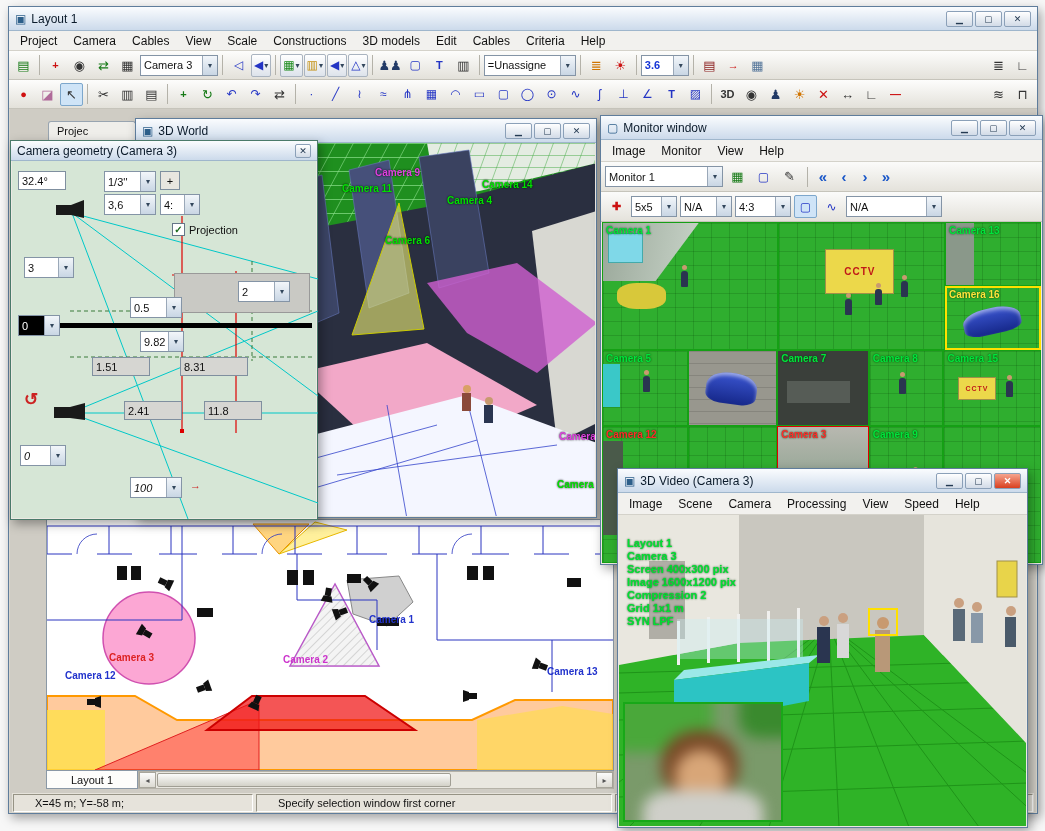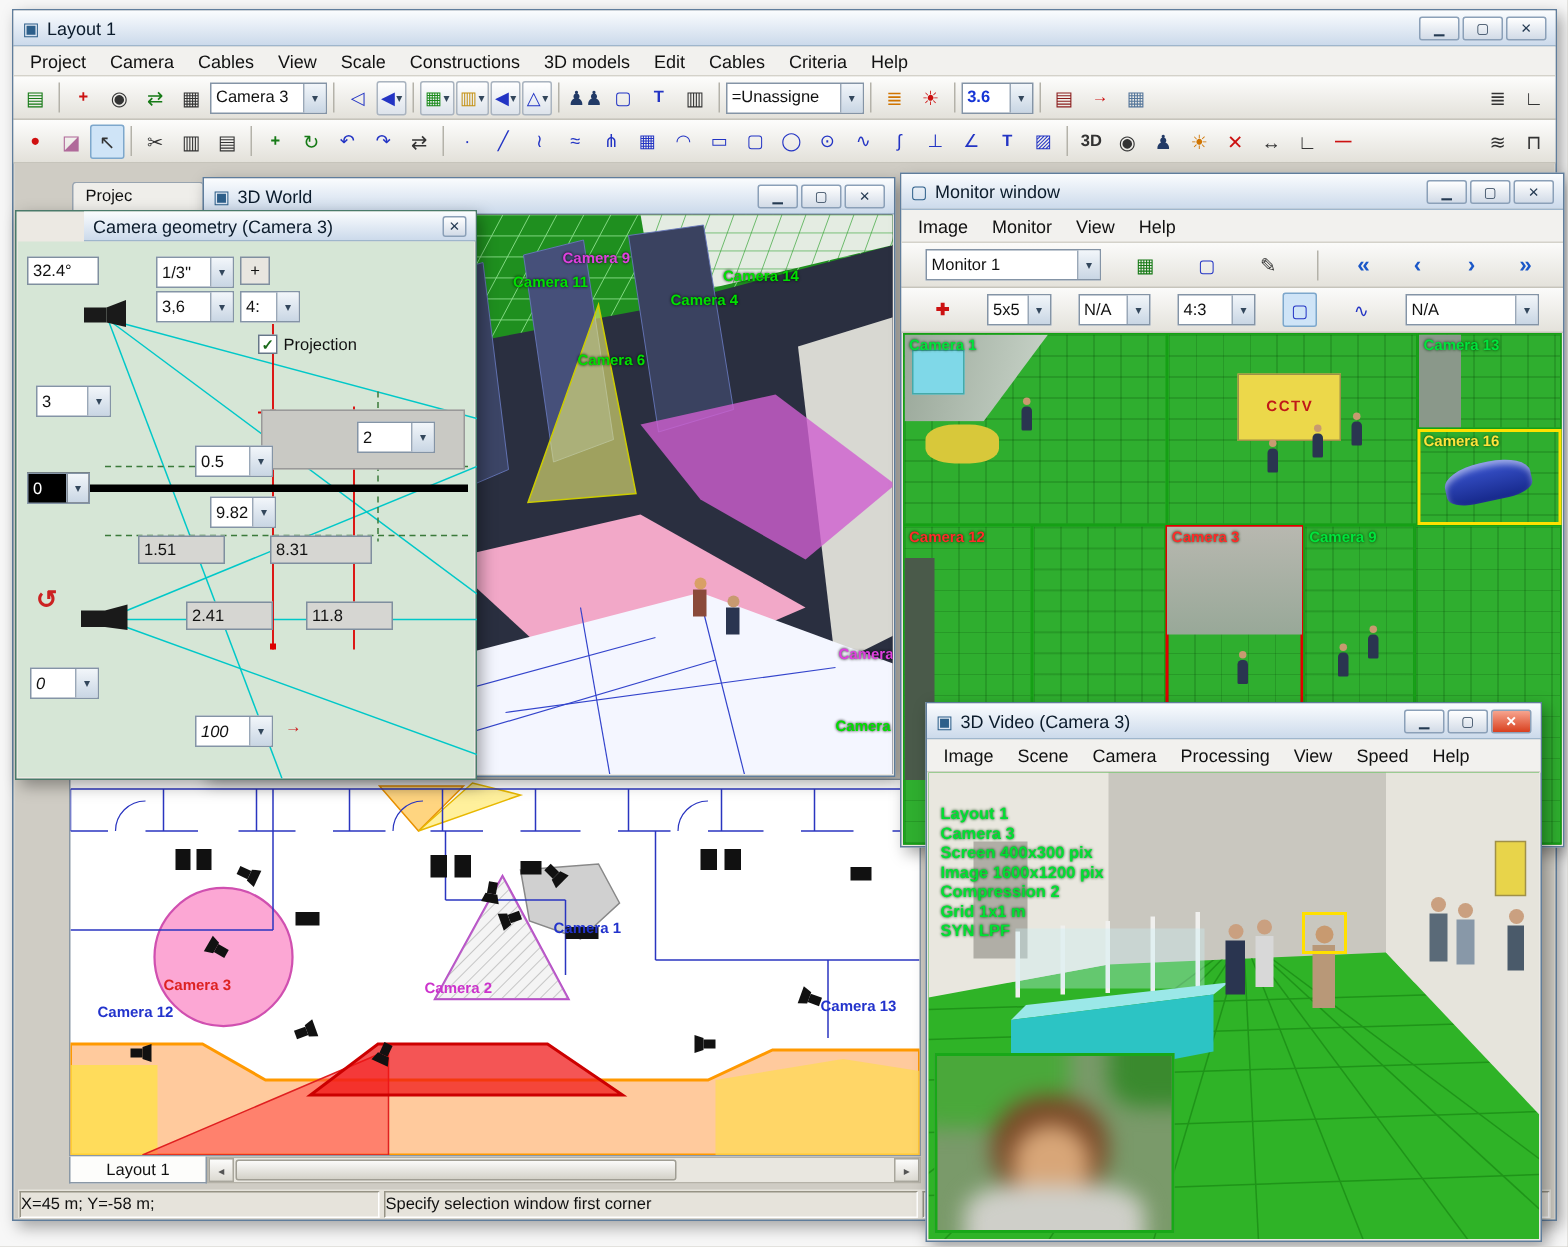--- a/index.html
+++ b/index.html
@@ -60,40 +60,40 @@
   .planwrap svg { display:block; }
   .plabel { position:absolute; font-size:10px; white-space:nowrap; font-weight:bold; }
   .planrow { position:absolute; left:36px; top:662px; width:568px; height:18px; display:flex; }
   .ltab { width:92px; background:#fdfdfb; border:1px solid #8a98a6; border-top:none; font-size:11px;
           display:flex; align-items:center; justify-content:center; }
   .hscroll { flex:1; display:flex; background:#e9e7e0; border:1px solid #b5b2a8; }
   .sbtn { width:17px; background:linear-gradient(#fcfcfb,#dcdad2); border:1px solid #a8a69c;
           font-size:8px; display:flex; align-items:center; justify-content:center; color:#555; }
   .thumb { flex-basis:62%; background:linear-gradient(#fbfbfa,#d3d1c8); border:1px solid #a09e94; margin:1px; border-radius:2px; }
   .statusbar { position:absolute; left:2px; top:684px; right:2px; height:20px; background:#e6e3db; display:flex; gap:3px; padding:1px; }
-  .scell { border:1px solid; border-color:#969385 #ffffff #ffffff #969385; padding:2px 0; font-size:11px;
+  .scell { border:1px solid; border-color:#969385 #ffffff #ffffff #969385; padding:2px 21px; font-size:11px;
            display:flex; align-items:center; white-space:nowrap; }
 
   
-  #camgeo { left:10px; top:140px; width:308px; height:380px; z-index:3; border-color:#4a7a6a;padding-left:45px; }
+  #camgeo { left:10px; top:140px; width:308px; height:380px; z-index:3; border-color:#4a7a6a; }
   #camgeo .tbar { height:20px; }
   #camgeo .content { position:absolute; left:1px; right:1px; top:20px; bottom:1px; background:#d6e6d6; }
   #camgeo .content svg { position:absolute; left:0; top:0; }
   #camgeo .dd, #camgeo .field { position:absolute; }
   .redrot { position:absolute; left:12px; top:228px; color:#cc2222; font-size:17px; font-weight:bold; }
 
   
   #world { left:135px; top:118px; width:462px; height:400px; z-index:2; }
   #world .content { position:absolute; left:1px; right:1px; top:24px; bottom:1px; background:#262b3a; overflow:hidden; }
   .wlabel { position:absolute; font-size:10px; font-weight:bold; white-space:nowrap; text-shadow:0 0 2px #000; }
 
   
   #monitor { left:600px; top:115px; width:443px; height:450px; z-index:4; }
   #monitor .menubar { height:22px; }
-  .mtools { display:flex; align-items:center; gap:18px; padding:2px 16px; height:30px;
+  .mtools { display:flex; align-items:center; gap:3px; padding:2px 4px; height:30px;
             background:linear-gradient(#fbfbfa,#e4e2db); border-bottom:1px solid #c6c4bb; }
   .nav { font-size:15px; font-weight:bold; color:#1a57c8; min-width:18px; text-align:center; }
   .mgrid { position:absolute; left:1px; right:1px; bottom:1px; top:106px; background:#083808; display:flex; flex-direction:column; }
   .mrow { display:flex; } .mcol { display:flex; flex-direction:column; }
   .mcell { position:relative; border:1px solid #15a015; overflow:hidden;
            background:#2fae2f;
            background-image:repeating-linear-gradient(rgba(0,60,0,.18) 0 1px, transparent 1px 14px),
                             repeating-linear-gradient(90deg, rgba(0,60,0,.18) 0 1px, transparent 1px 18px); }
   .mcell.dark { background:#3a3f3a; background-image:none; }
   .mcell.grayf { background:#98978e; background-image:repeating-linear-gradient(rgba(0,0,0,.12) 0 1px, transparent 1px 12px); }
@@ -617,20 +617,46 @@
         <div class="mcell" style="height:64px">
           <i class="sh" style="left:0;top:0;width:30%;height:100%;background:#8a988a"></i>
           <span class="mlab">Camera 13</span>
         </div>
         <div class="mcell sel-y" style="height:64px">
           <i class="sh car" style="left:18%;top:34%;width:62%;height:42%;transform:rotate(-12deg)"></i>
           <span class="mlab yel">Camera 16</span>
         </div>
       </div>
     </div>
+    <div class="mrow" style="height:76px">
+      <div class="mcell" style="width:86px">
+        <i class="sh" style="left:0;top:18%;width:20%;height:58%;background:#3ac8c8"></i>
+        <i class="pers" style="left:48%;top:34%"></i>
+        <span class="mlab">Camera 5</span>
+      </div>
+      <div class="mcell grayf" style="width:90px">
+        <i class="sh car" style="left:20%;top:30%;width:58%;height:42%;transform:rotate(8deg)"></i>
+        <span class="mlab"></span>
+      </div>
+      <div class="mcell dark" style="width:92px">
+        <i class="sh" style="left:10%;top:40%;width:70%;height:30%;background:#565c56"></i>
+        <span class="mlab">Camera 7</span>
+      </div>
+      <div class="mcell" style="width:75px">
+        <i class="pers" style="left:40%;top:36%"></i>
+        <span class="mlab">Camera 8</span>
+      </div>
+      <div class="mcell" style="width:98px">
+        <span class="sign" style="position:absolute;left:14%;top:14%;width:40%;height:30%">
+            <b style="font-size:7px">CCTV</b>
+          </span>
+        <i class="pers" style="left:64%;top:40%"></i>
+        <span class="mlab">Camera 15</span>
+      </div>
+    </div>
     <div class="mrow" style="flex:1">
       <div class="mcell" style="width:86px">
         <i class="sh" style="left:0;top:10%;width:24%;height:70%;background:#4a5a4a"></i>
         <span class="mlab red">Camera 12</span>
       </div>
       <div class="mcell" style="width:90px">
         <span class="mlab"></span>
       </div>
       <div class="mcell sel-r" style="width:92px">
         <i class="sh" style="left:0;top:0;width:100%;height:34%;background:linear-gradient(#b8b8b0,#98a898)"></i>

